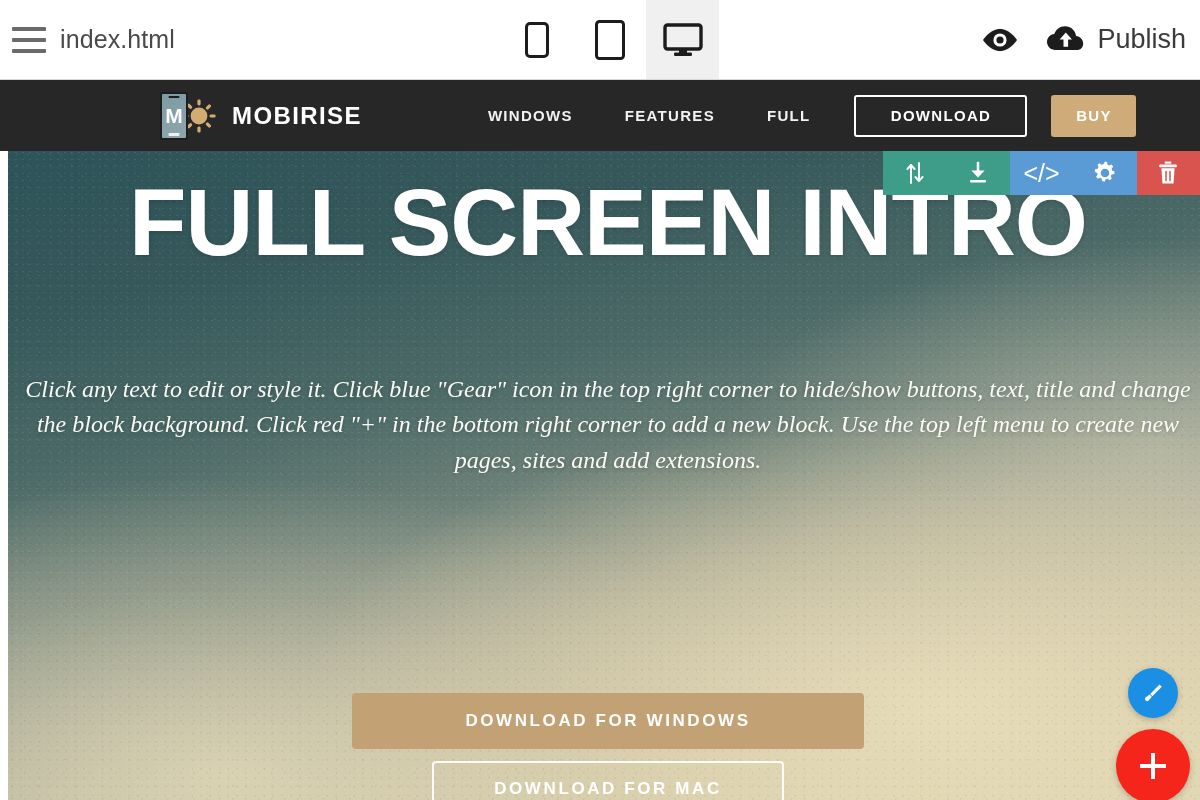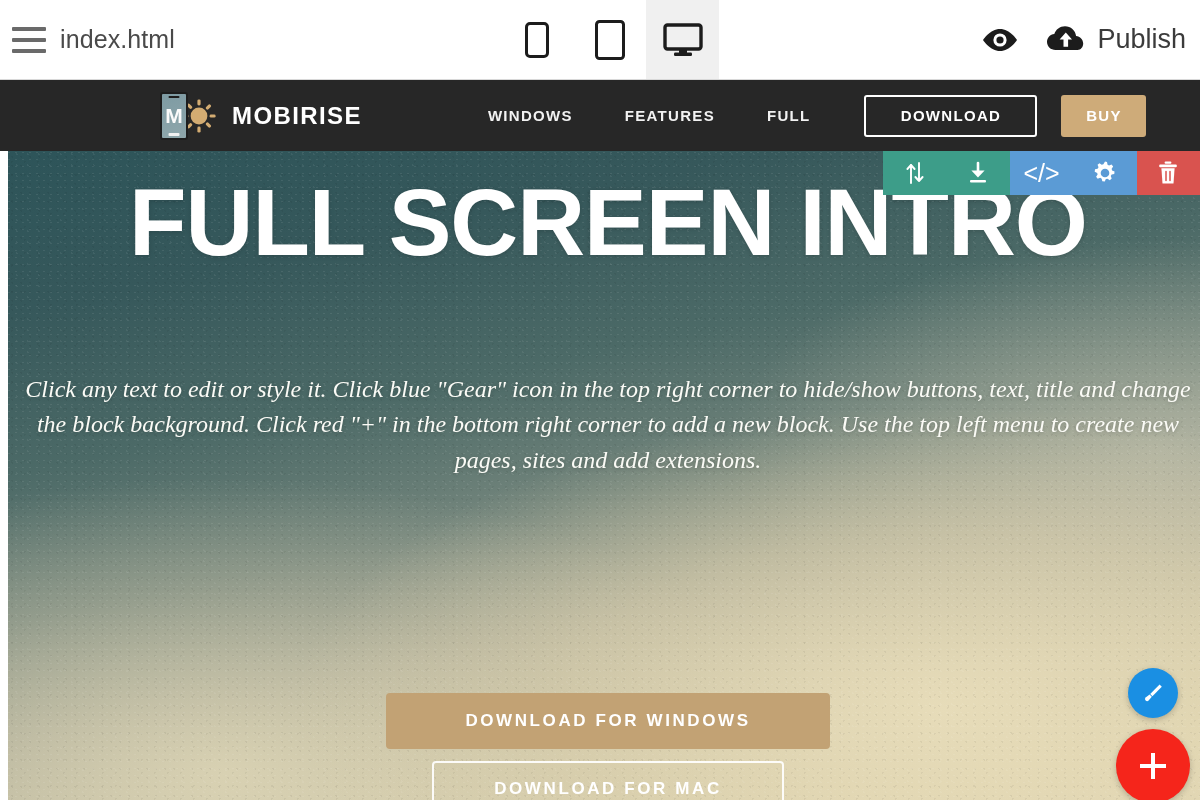--- a/index.html
+++ b/index.html
@@ -76,21 +76,21 @@
   .nav-links{ display:flex; align-items:center; margin-left:100px; gap:0; }
   .nav-link{
     font-size:15px; font-weight:700; color:#f2f2f2; letter-spacing:1.3px;
     padding:0 26px; cursor:pointer; white-space:nowrap;
   }
   .nav-btn{
     font-size:15px; font-weight:700; letter-spacing:1.3px; cursor:pointer;
     display:flex; align-items:center; justify-content:center; white-space:nowrap;
   }
   .nav-btn.outline{
-    margin-left:28px; width:173px; height:42px;
+    margin-left:18px; width:173px; height:42px;
     border:2px solid #ffffff; color:#ffffff; background:transparent; border-radius:3px;
   }
   .nav-btn.filled{
     margin-left:24px; width:85px; height:42px;
     background:#ceab79; color:#ffffff; border-radius:3px;
   }
 
   
   .hero{
     position:absolute; top:151px; left:8px; width:1200px; height:649px;
@@ -128,21 +128,21 @@
     font-family:"Liberation Serif", serif;
     font-style:italic; font-size:24px; line-height:1.47;
     text-shadow:0 1px 4px rgba(0,0,0,.22);
   }
 
   .cta-wrap{
     position:absolute; top:542px; left:0; width:1200px;
     display:flex; flex-direction:column; align-items:center; gap:12px;
   }
   .cta{
-    width:444px; height:56px; border-radius:4px;
+    width:512px; height:56px; border-radius:4px;
     display:flex; align-items:center; justify-content:center;
     font-size:17px; font-weight:700; letter-spacing:2.6px;
     color:#ffffff; cursor:pointer; white-space:nowrap;
   }
   .cta.filled{ background:#c2a274; }
   .cta.outline{
     width:352px; background:transparent; border:2px solid rgba(255,255,255,.92);
   }
 
   

